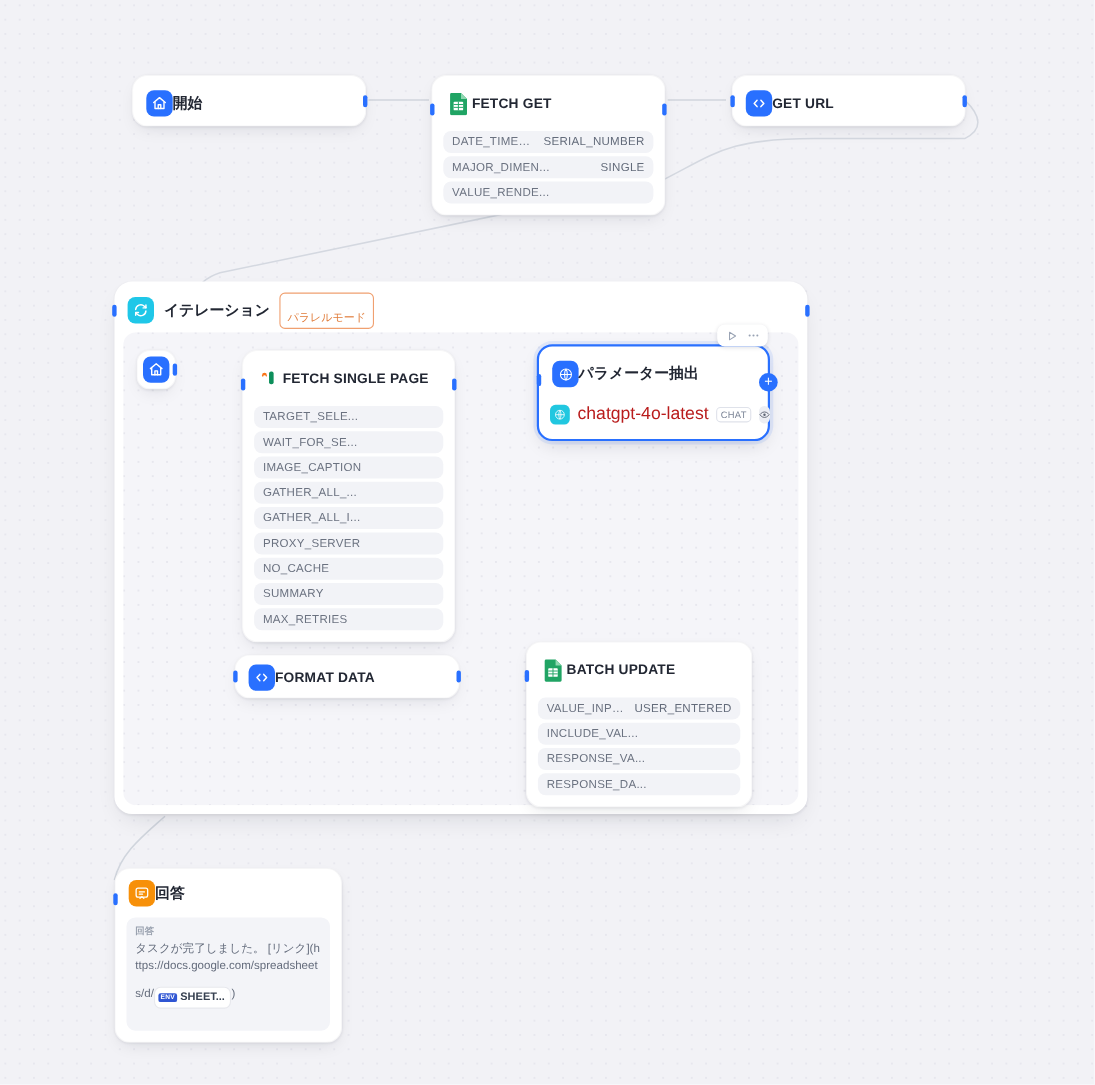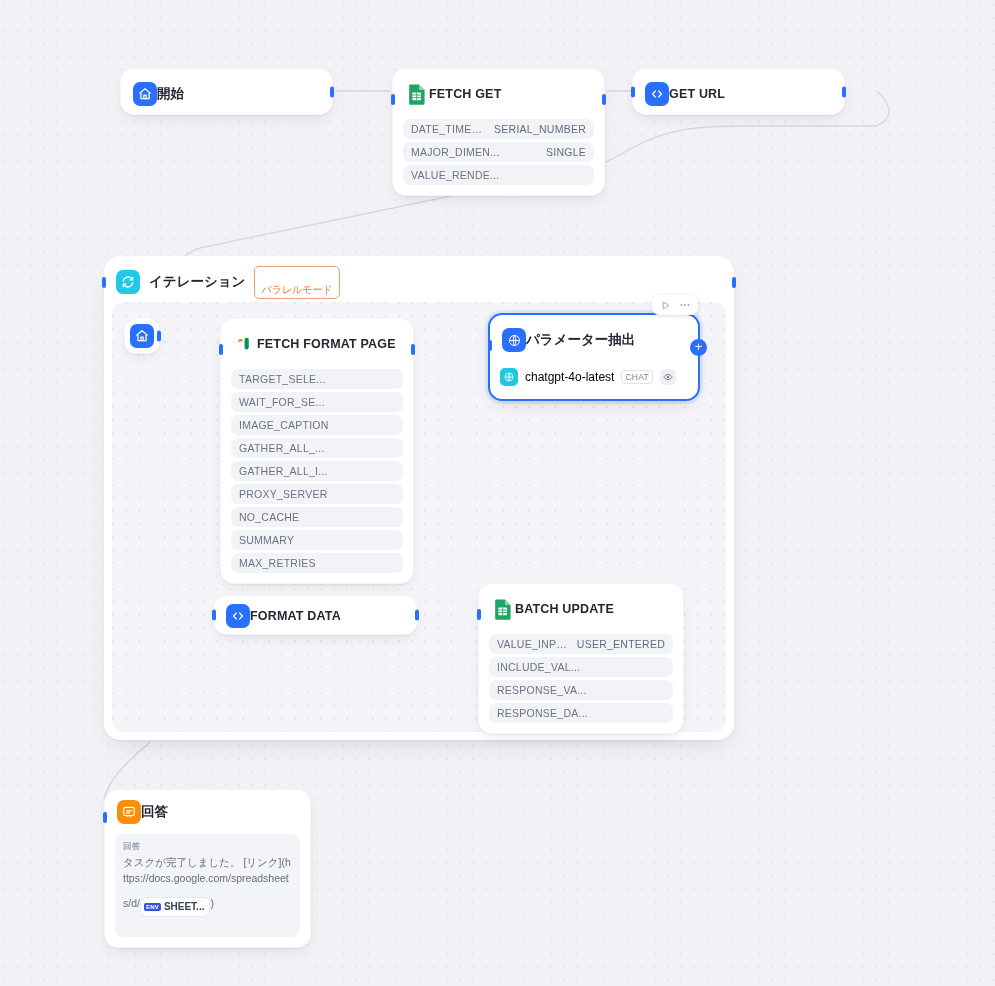--- a/index.html
+++ b/index.html
@@ -109,21 +109,21 @@
     top: 50%;
     transform: translateY(-50%);
   }
   .port.l { left: -2px; }
   .port.r { right: -2px; }
   .port.top-fixed { top: 25px; transform: none; }
 
   
   #node-start  { left: 120px; top: 68px;  width: 213px; height: 47px; }
   #node-batch-get { left: 392px; top: 68px; width: 213px; }
-  #node-get-url { left: 632px; top: 68px; width: 213px; height: 47px; }
+  #node-get-url { left: 665px; top: 68px; width: 213px; height: 47px; }
 
   
   #iteration {
     position: absolute;
     left: 104px;
     top: 256px;
     width: 630px;
     height: 484px;
     background: #ffffff;
     border-radius: 16px;
@@ -220,22 +220,22 @@
     margin: 0 10px 10px 10px;
     height: 24px;
   }
   .model-ico {
     width: 18px; height: 18px; border-radius: 5px;
     background: #21c7e0;
     display: flex; align-items: center; justify-content: center;
     flex: 0 0 18px;
   }
   .model-name {
-    font-size: 12px;
-    color: #000000;
+    font-size: 16px;
+    color: #b91c1c;
     white-space: nowrap;
   }
   .chip-chat {
     font-size: 8.5px;
     color: #7b8496;
     border: 1px solid #dfe2ea;
     border-radius: 4px;
     padding: 2px 3px 2px;
     line-height: 1;
     letter-spacing: .3px;
@@ -412,21 +412,21 @@
 
   <div class="node" id="node-fetch">
     <div class="node-head">
       <span class="tile tile-plain">
         <svg width="20" height="20" viewBox="0 0 24 24">
           <circle cx="6.5" cy="8.5" r="2.6" fill="#f97316"></circle>
           <rect x="5" y="8.5" width="3.2" height="10" rx="1.6" fill="#ffffff"></rect>
           <rect x="11.5" y="4.5" width="5" height="14" rx="2.2" fill="#0d8f5b"></rect>
         </svg>
       </span>
-      <span class="node-title">FETCH FORMAT PAGE</span>
+      <span class="node-title">FETCH SINGLE PAGE</span>
     </div>
     <div class="params">
       <div class="prow">
           <span class="pk">TARGET_SELE...</span>
         </div>
       <div class="prow">
           <span class="pk">WAIT_FOR_SE...</span>
         </div>
       <div class="prow">
           <span class="pk">IMAGE_CAPTION</span>

